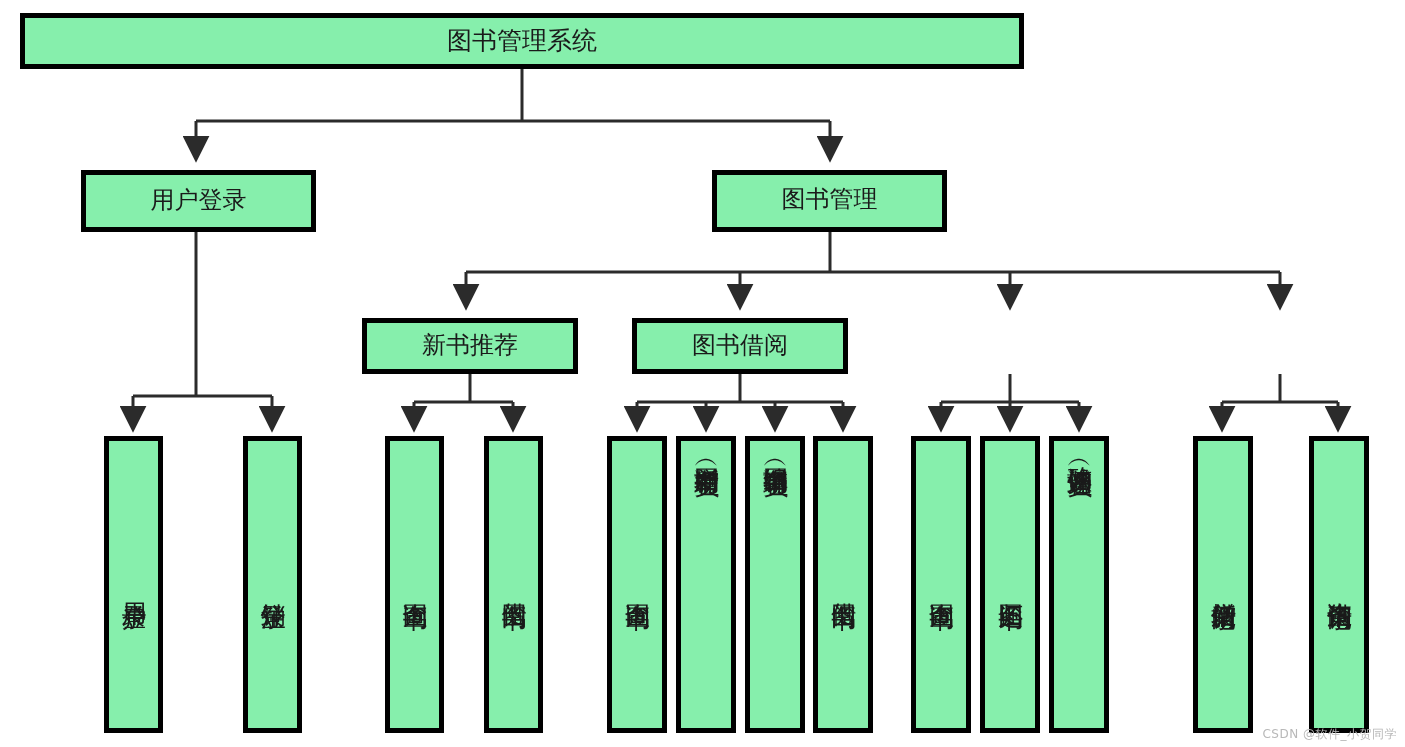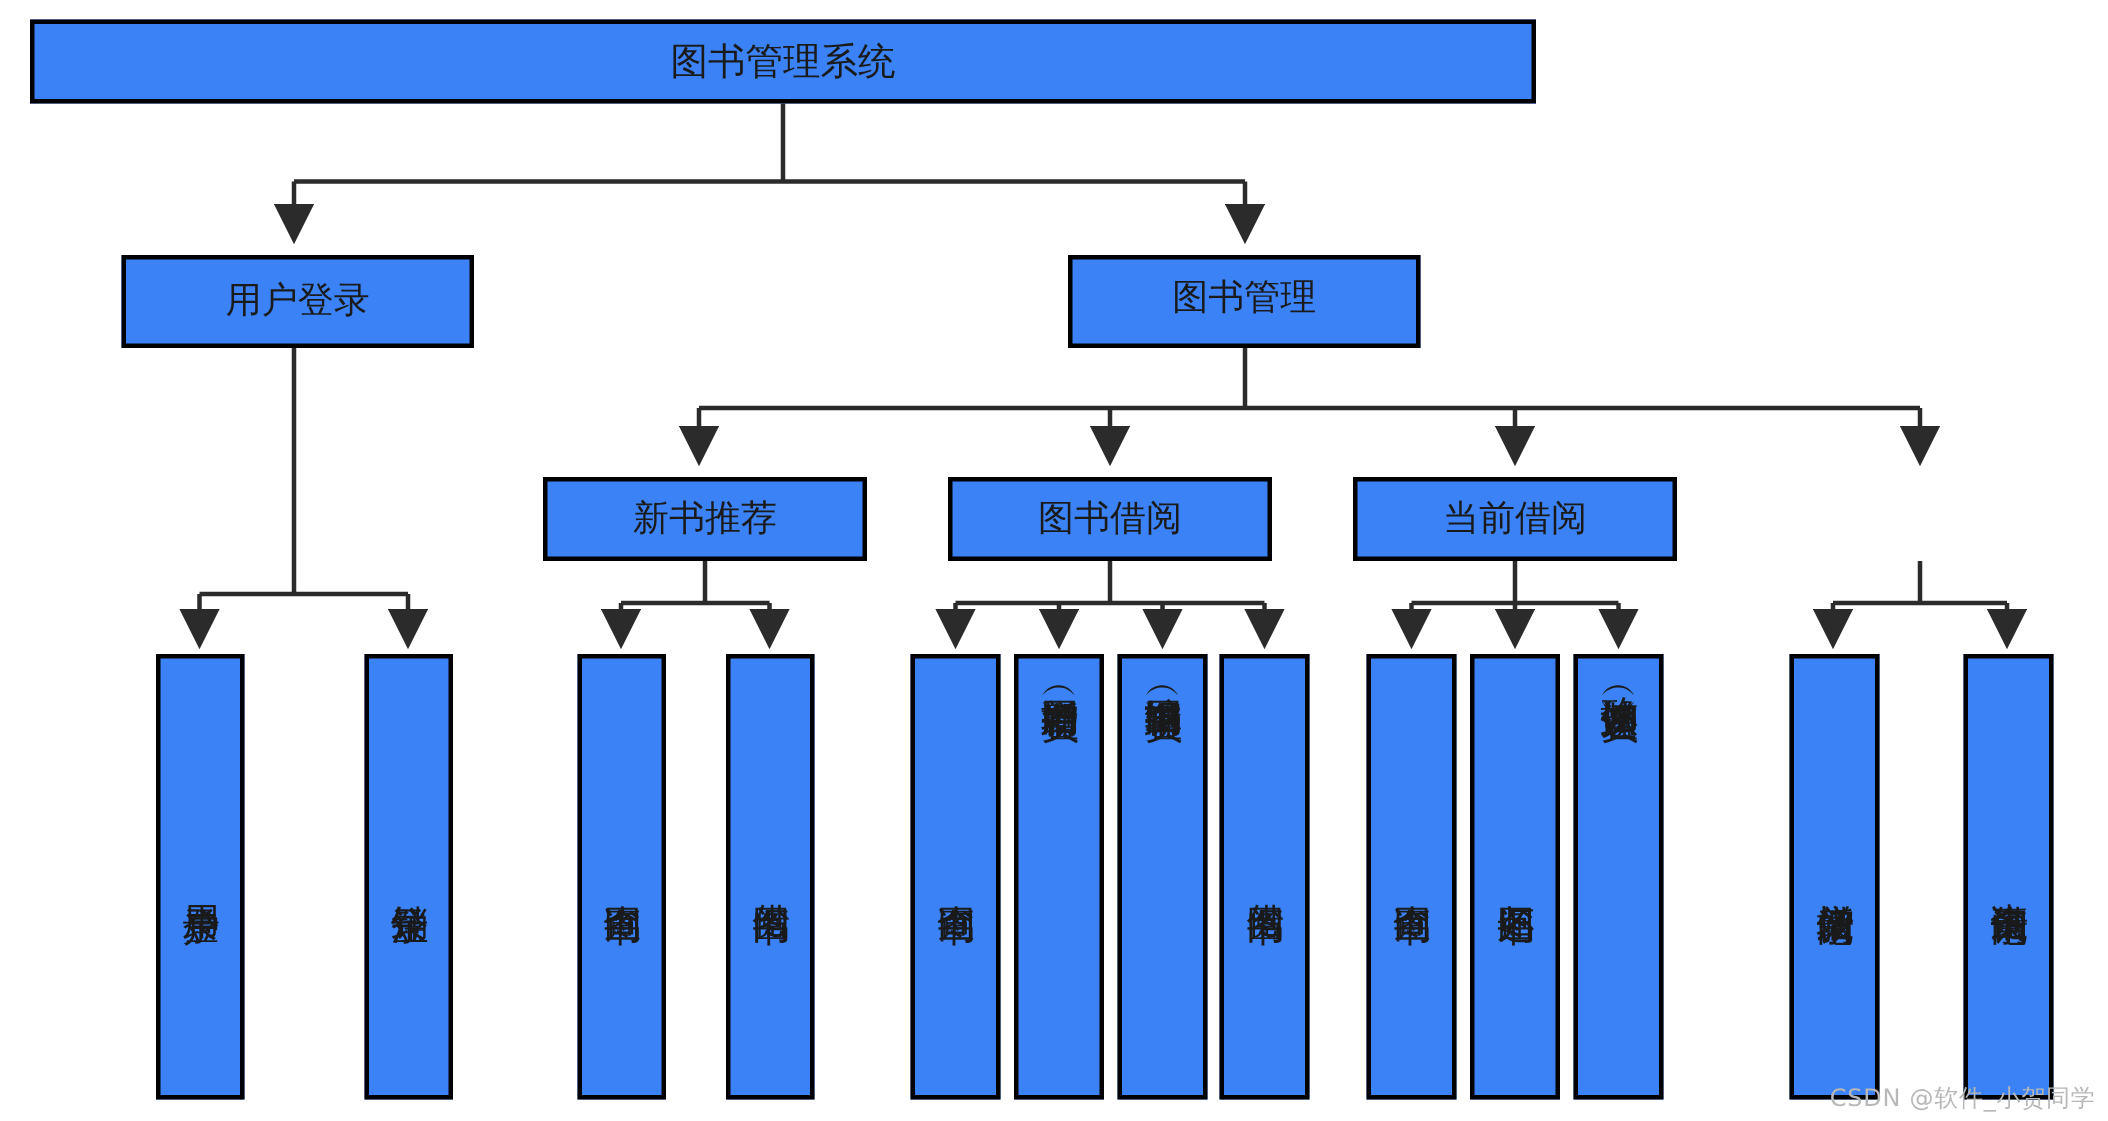--- a/index.html
+++ b/index.html
@@ -21,22 +21,22 @@
     position: absolute;
     left: 0;
     top: 0;
     width: 1405px;
     height: 747px;
     pointer-events: none;
   }
   .node {
     position: absolute;
     box-sizing: border-box;
-    background: #3b82f6;
-    border: 3px solid #000000;
+    background: #86efac;
+    border: 5px solid #000000;
     display: flex;
     align-items: center;
     justify-content: center;
     z-index: 2;
   }
   .node-label {
     color: #1a1a1a;
     text-align: center;
     line-height: 1.15;
     white-space: nowrap;
@@ -65,21 +65,21 @@
     white-space: nowrap;
   }
   .node.level-leaf.align-middle {
     align-items: center;
     padding-top: 0;
   }
   #watermark {
     position: absolute;
     right: 8px;
     bottom: 4px;
-    font-size: 16px;
+    font-size: 12px;
     color: #b8b8b8;
     z-index: 5;
     white-space: nowrap;
     letter-spacing: 0.5px;
   }
 </style>
 </head>
 <body>
 
 <div id="diagram-root">
@@ -144,23 +144,20 @@
   <div class="node level-1" style="left:712px; top:170px; width:235px; height:62px;font-family:Liberation Mono, monospace;">
     <span class="node-label">图书管理</span>
   </div>
 
   <div class="node level-2" style="left:362px; top:318px; width:216px; height:56px;">
     <span class="node-label">新书推荐</span>
   </div>
   <div class="node level-2" style="left:632px; top:318px; width:216px; height:56px;">
     <span class="node-label">图书借阅</span>
   </div>
-  <div class="node level-2" style="left:902px; top:318px; width:216px; height:56px;">
-    <span class="node-label">当前借阅</span>
-  </div>
 
   <div class="node level-leaf align-middle" style="left:104px; top:436px; width:59px; height:297px;">
     <span class="node-label">用户登录</span>
   </div>
   <div class="node level-leaf align-middle" style="left:243px; top:436px; width:59px; height:297px;">
     <span class="node-label">注销登录</span>
   </div>
 
   <div class="node level-leaf align-middle" style="left:385px; top:436px; width:59px; height:297px;">
     <span class="node-label">查询图书</span>

